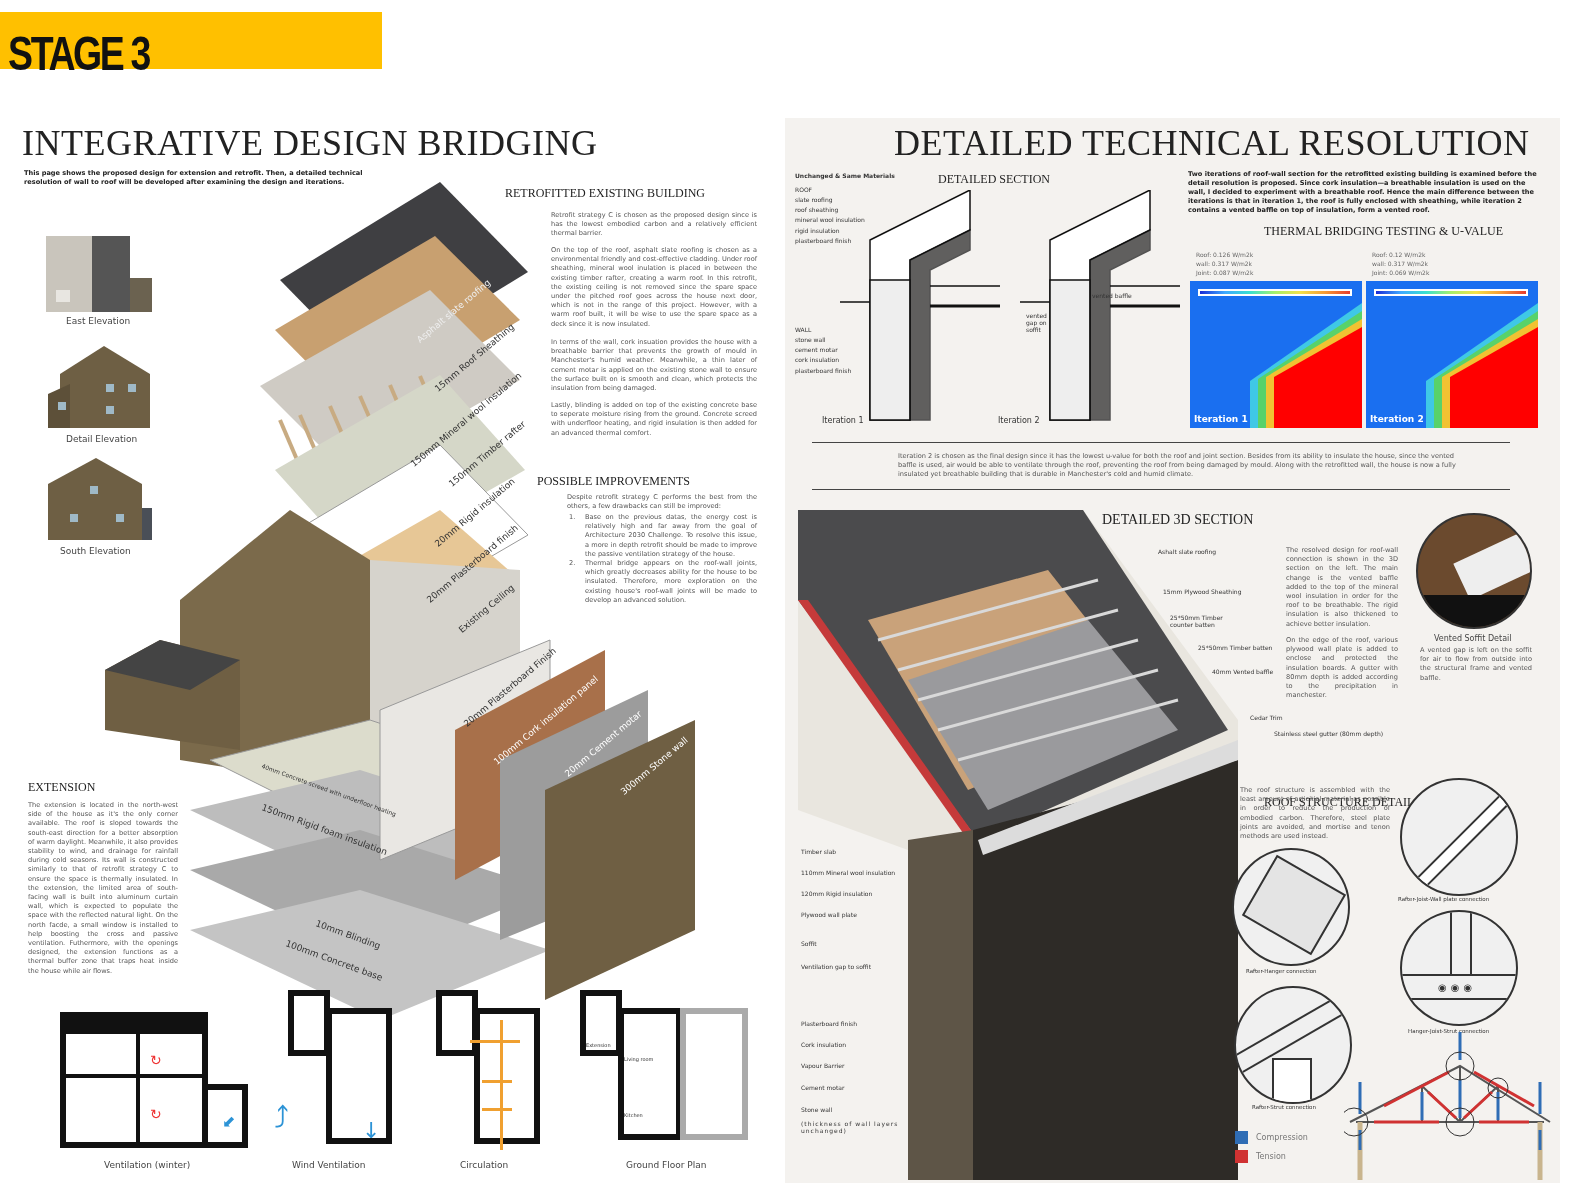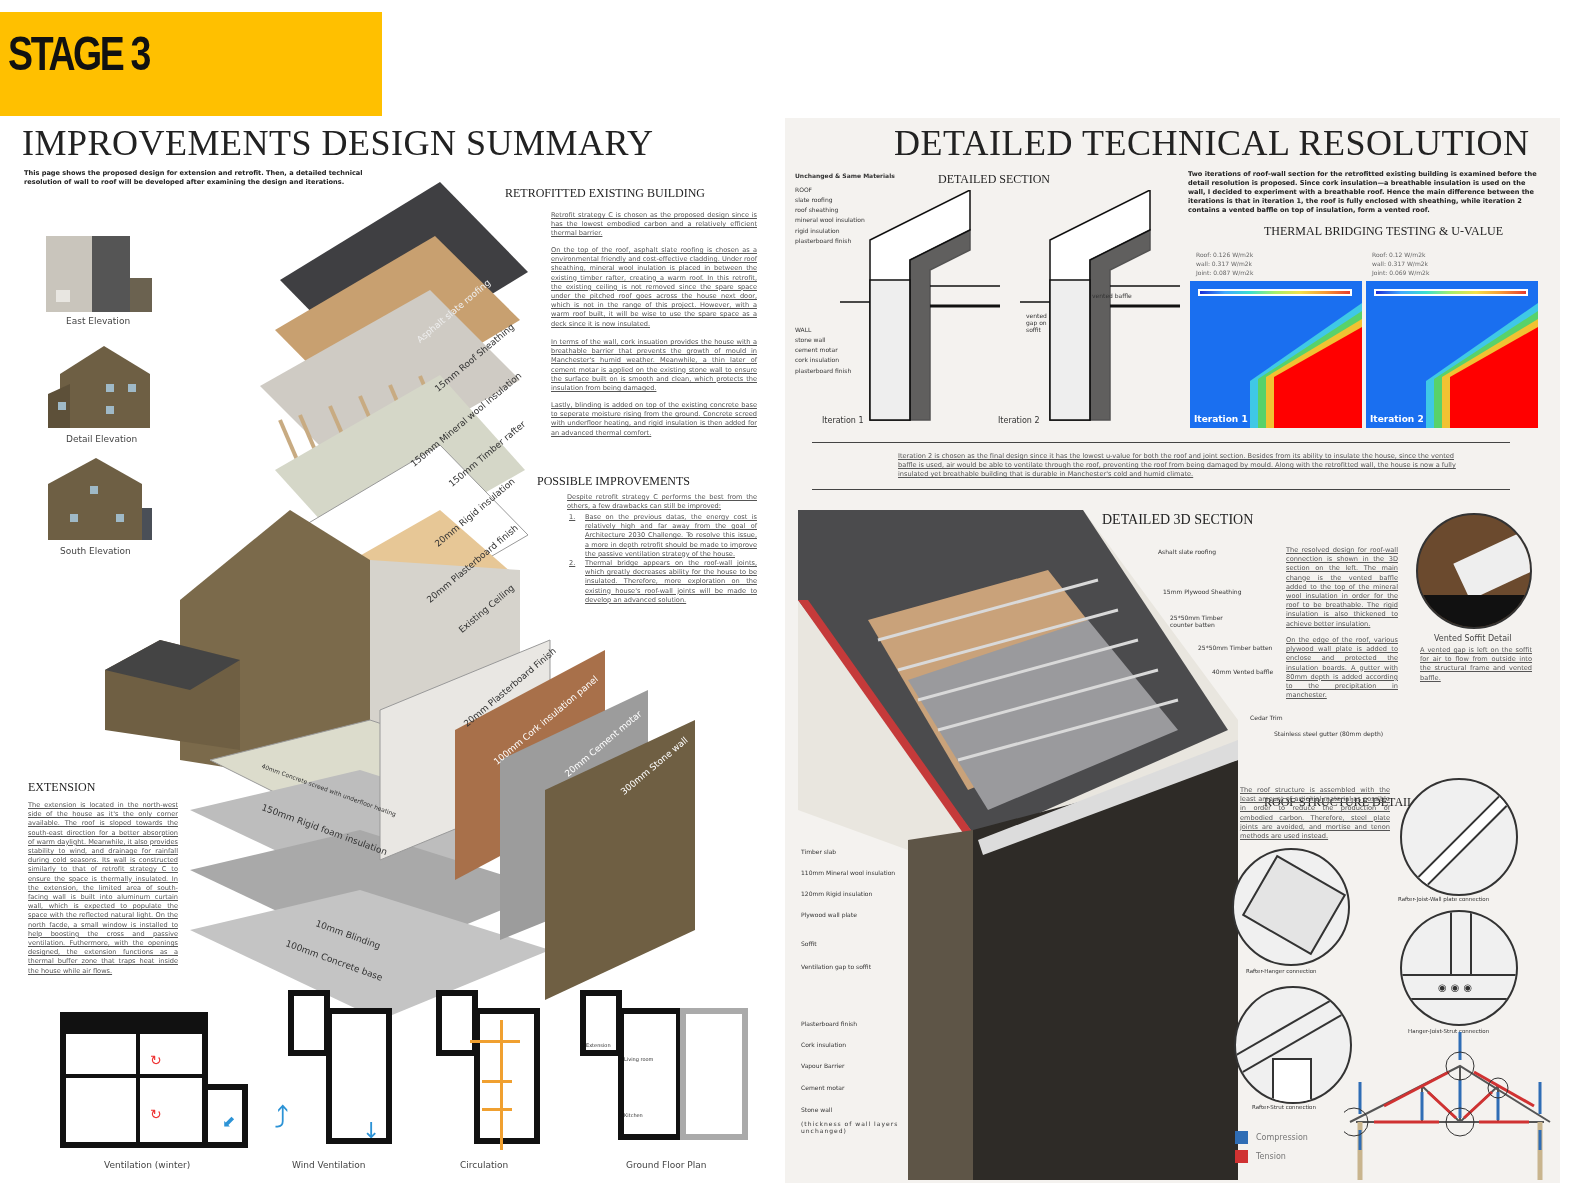--- a/index.html
+++ b/index.html
@@ -1,25 +1,25 @@
 <!DOCTYPE html>
 <html><head>
 <meta charset="utf-8">
 <style>
   * { box-sizing: border-box; margin: 0; padding: 0; }
   html, body { width: 1569px; height: 1200px; background: #ffffff; overflow: hidden; }
   body { position: relative; font-family: "DejaVu Sans", sans-serif; color: #333; }
 
-  .stage-banner { position: absolute; left: 0; top: 12px; width: 382px; height: 104px; background: #FFC000; }
+  .stage-banner { position: absolute; left: 0; top: 12px; width: 382px; height: 57px; background: #FFC000; }
   .stage-banner span { position: absolute; left: 8px; top: 14px; font-family: "Liberation Sans", sans-serif; font-weight: bold; font-size: 48px; letter-spacing: -3px; color: #111; transform: scaleX(0.78); transform-origin: left; }
 
   .serif-title { font-family: "Liberation Serif", serif; color: #222; position: absolute; white-space: nowrap; }
   .h1 { font-size: 36px; letter-spacing: 0.5px; }
   .h2 { font-size: 12px; }
-  .body-s { font-size: 6.6px; line-height: 9.2px; color: #555; position: absolute; text-align: justify; text-decoration: underline; }
+  .body-s { font-size: 6.6px; line-height: 9.2px; color: #555; position: absolute; text-align: justify; }
   .bold-s { font-size: 6.6px; line-height: 9px; color: #222; font-weight: bold; position: absolute; }
   .label { position: absolute; font-size: 7px; color: #333; white-space: nowrap; }
   .caption { position: absolute; font-size: 9px; color: #444; white-space: nowrap; }
 
   
   .right-panel { position: absolute; left: 785px; top: 118px; width: 775px; height: 1065px; background: #f4f2ef; }
 
   
   .elev { position: absolute; }
   .layer-text { position: absolute; font-size: 9px; white-space: nowrap; transform: rotate(-40deg); transform-origin: left center; }
@@ -35,21 +35,21 @@
 
   .plan { position: absolute; border: 6px solid #111; background: #fff; }
 </style>
 </head>
 <body>
 
 <div class="stage-banner">
   <span>STAGE 3</span>
 </div>
 
-<div class="serif-title h1" style="left:22px; top:122px;">IMPROVEMENTS DESIGN SUMMARY</div>
+<div class="serif-title h1" style="left:22px; top:122px;">INTEGRATIVE DESIGN BRIDGING</div>
 <div class="bold-s" style="left:24px; top:169px; width:360px;">This page shows the proposed design for extension and retrofit. Then, a detailed technical resolution of wall to roof will be developed after examining the design and iterations.</div>
 
 <div>
   <div class="elev" style="left:46px; top:236px; width:46px; height:76px; background:#c9c5bc;"></div>
   <div class="elev" style="left:92px; top:236px; width:38px; height:76px; background:#555;"></div>
   <div class="elev" style="left:130px; top:278px; width:22px; height:34px; background:#6b6250;"></div>
   <div class="elev" style="left:56px; top:290px; width:14px; height:12px; background:#e8e6e1;"></div>
   <div class="caption" style="left:66px; top:316px;">East Elevation</div>
 </div>
 <div>

